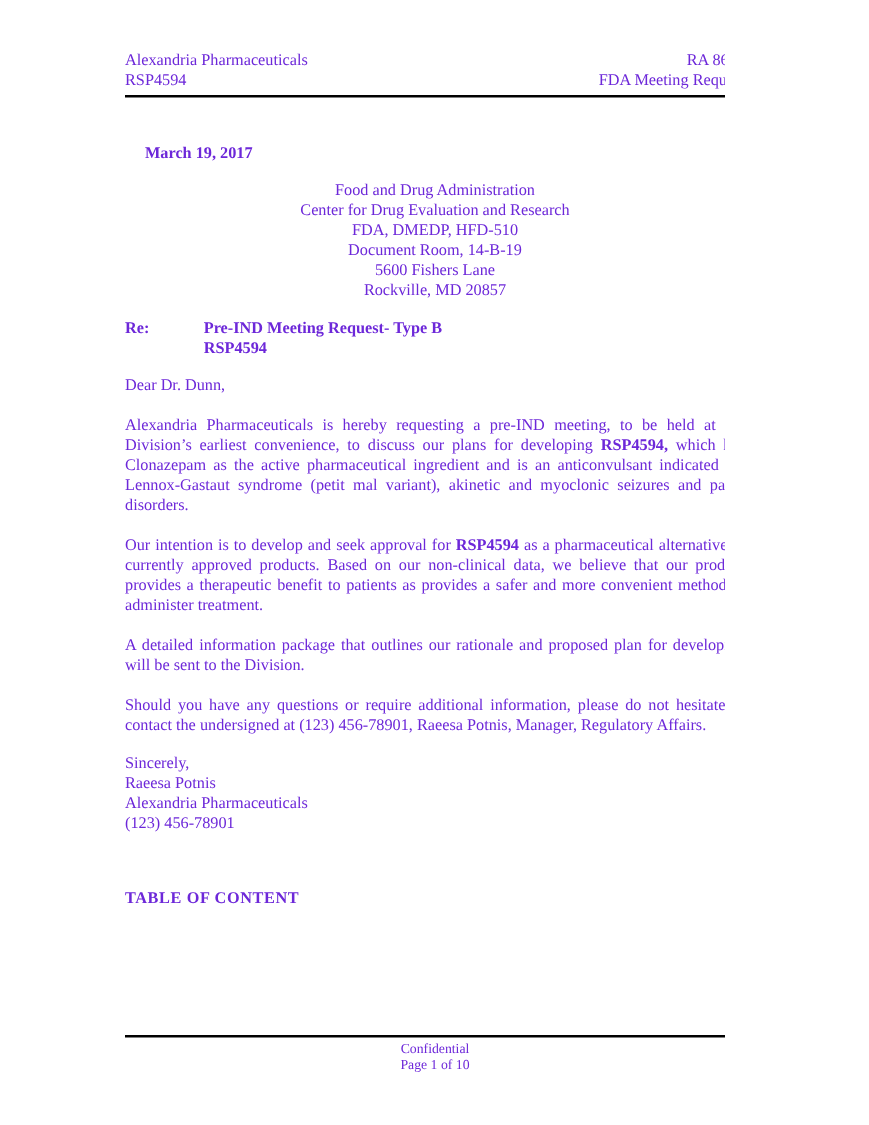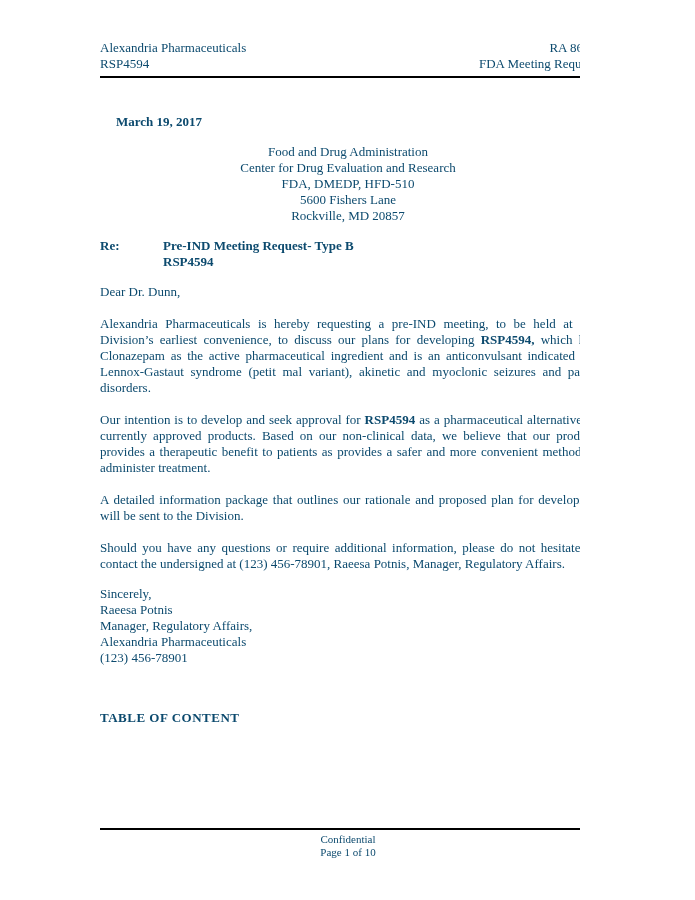--- a/index.html
+++ b/index.html
@@ -5,21 +5,21 @@
   html, body {
     margin: 0;
     padding: 0;
     background: #ffffff;
   }
   .page {
     position: relative;
     width: 580px;
     height: 900px;
     background: #ffffff;
-    color: #0c4a6e;
+    color: #6d28d9;
     font-family: "Liberation Serif", "DejaVu Serif", serif;
     font-size: 13px;
     line-height: 16px;
     overflow: hidden;
   }
   .content {
     position: absolute;
     left: 100px;
     top: 40px;
     width: 496px;
@@ -92,20 +92,21 @@
       </div>
       <div class="header-rule"></div>
     </div>
 
     <p class="date">March 19, 2017</p>
 
     <div class="address">
       <div>Food and Drug Administration</div>
       <div>Center for Drug Evaluation and Research</div>
       <div>FDA, DMEDP, HFD-510</div>
+      <div>Document Room, 14-B-19</div>
       <div>5600 Fishers Lane</div>
       <div>Rockville, MD 20857</div>
     </div>
 
     <div class="re-block">
       <span class="re-label">Re:</span>
       <div class="re-content">
         <div>Pre-IND Meeting Request- Type B</div>
         <div>RSP4594</div>
       </div>
@@ -118,21 +119,20 @@
     <p class="body-para"><span>Our intention is to develop and seek approval for </span><strong>RSP4594</strong><span> as a pharmaceutical alternative to currently approved products.  Based on our non-clinical data, we believe that our product provides a therapeutic benefit to patients as provides a safer and more convenient method to administer treatment.</span></p>
 
     <p class="body-para">A detailed information package that outlines our rationale and proposed plan for developing will be sent to the Division.</p>
 
     <p class="body-para">Should you have any questions or require additional information, please do not hesitate to contact the undersigned at (123) 456-78901, Raeesa Potnis, Manager, Regulatory Affairs.</p>
 
     <p class="closing">Sincerely,</p>
 
     <div class="sig-block">
       <div>Raeesa Potnis</div>
-      <div>Manager, Regulatory Affairs,</div>
       <div>Alexandria Pharmaceuticals</div>
       <div>(123) 456-78901</div>
     </div>
 
     <div class="section-heading">TABLE OF CONTENT</div>
 
   </div>
 
   <div class="footer">
     <div class="footer-rule"></div>

